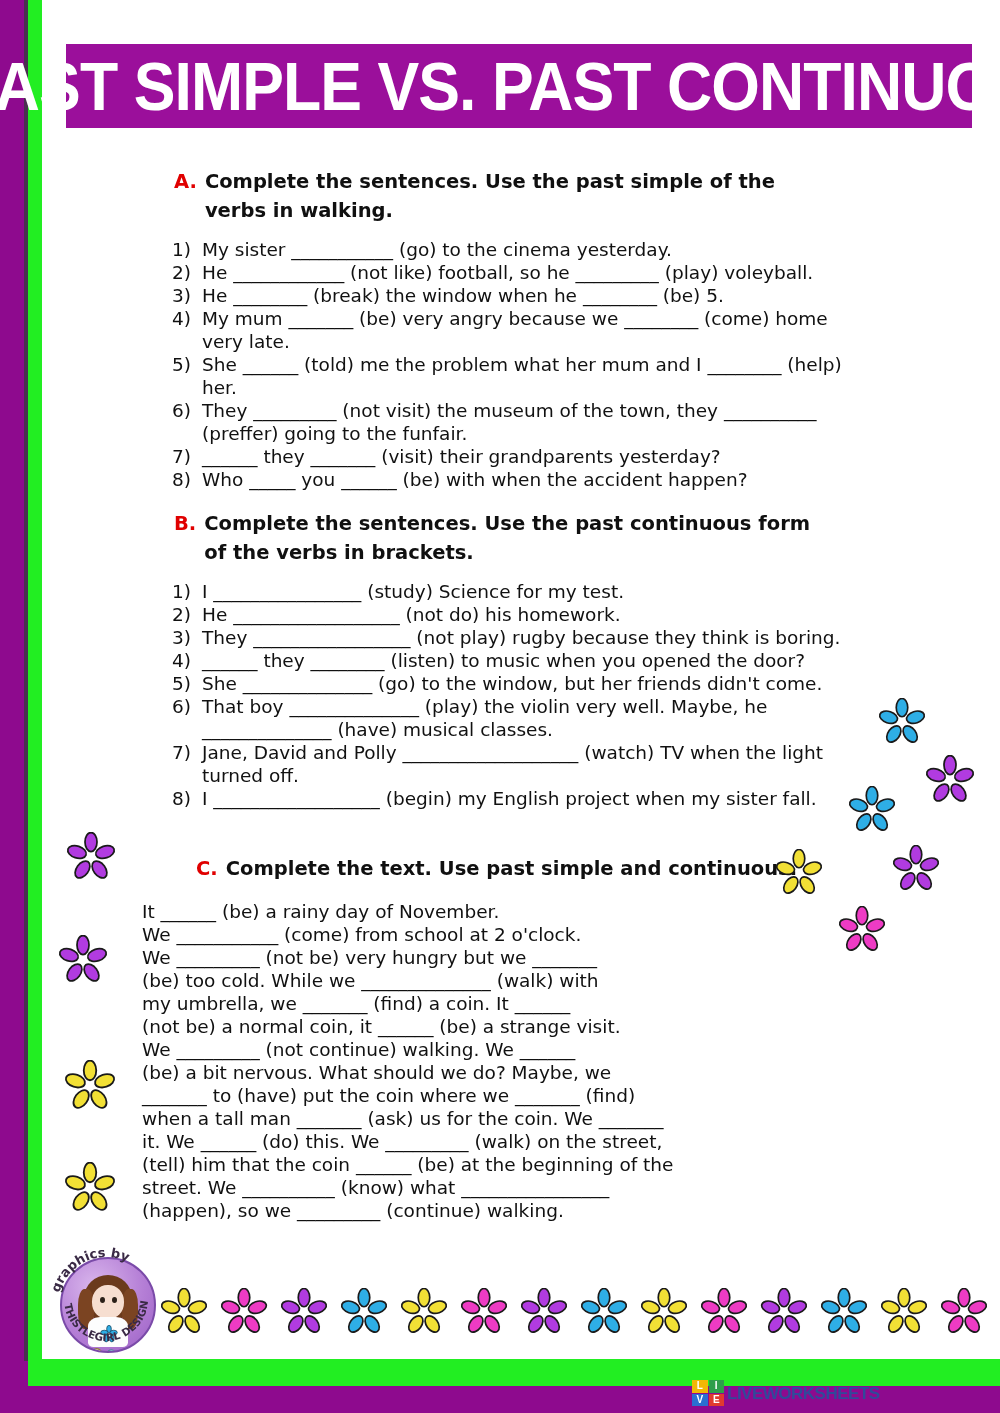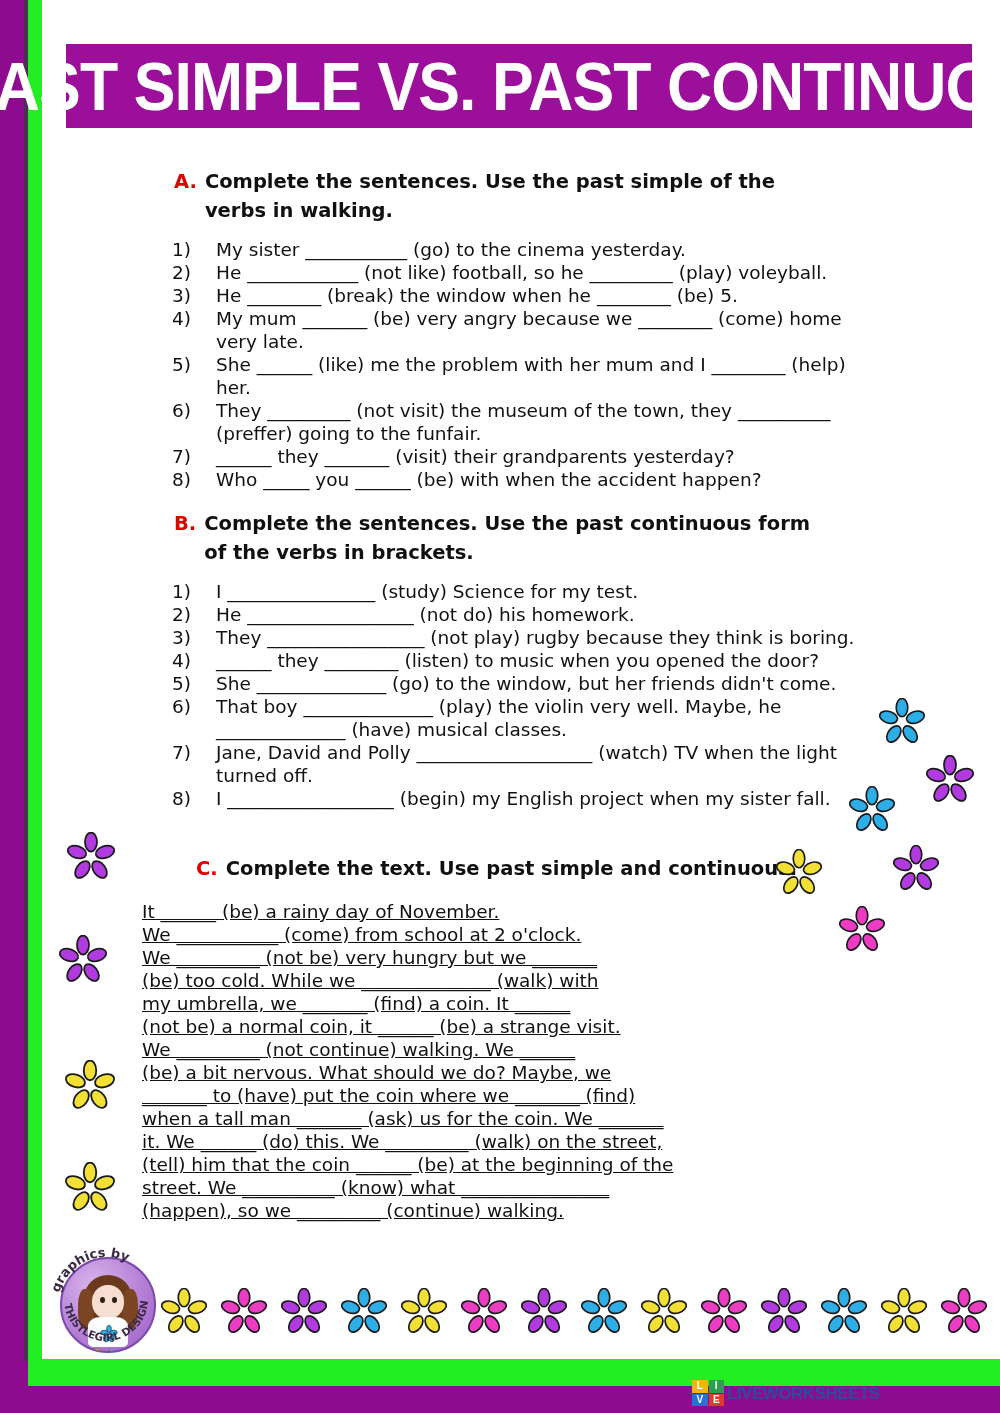--- a/index.html
+++ b/index.html
@@ -116,33 +116,32 @@
     display: flex;
     align-items: flex-start;
   }
   .qnum {
     flex: 0 0 auto;
     width: 30px;
     text-align: left;
   }
   .qtext {
     flex: 1 1 auto;
-    margin-left: 14px;
   }
 
   .paragraph-c {
     position: absolute;
     left: 142px; top: 750px;
     width: 600px;
     font-family: "DejaVu Sans", sans-serif;
     font-size: 18.5px;
     line-height: 1.245;
     color: #111111;
   }
-  .paragraph-c .pline { white-space: nowrap; text-decoration: underline; }
+  .paragraph-c .pline { white-space: nowrap; }
 
   
   .flower {
     position: absolute;
     pointer-events: none;
   }
 
   
   .logo {
     position: absolute;
@@ -288,21 +287,21 @@
         <div class="qrow">
           <span class="qnum">3)</span>
           <span class="qtext">He  ________ (break) the window when he ________ (be) 5.</span>
         </div>
         <div class="qrow">
           <span class="qnum">4)</span>
           <span class="qtext">My mum _______ (be) very angry because we ________ (come) home very late.</span>
         </div>
         <div class="qrow">
           <span class="qnum">5)</span>
-          <span class="qtext">She ______ (like) me the problem with her mum and I ________ (help) her.</span>
+          <span class="qtext">She ______ (told) me the problem what her mum and I ________ (help) her.</span>
         </div>
         <div class="qrow">
           <span class="qnum">6)</span>
           <span class="qtext">They _________ (not visit) the museum of the town, they __________ (preffer) going to the funfair.</span>
         </div>
         <div class="qrow">
           <span class="qnum">7)</span>
           <span class="qtext">______ they _______ (visit) their grandparents yesterday?</span>
         </div>
         <div class="qrow">

